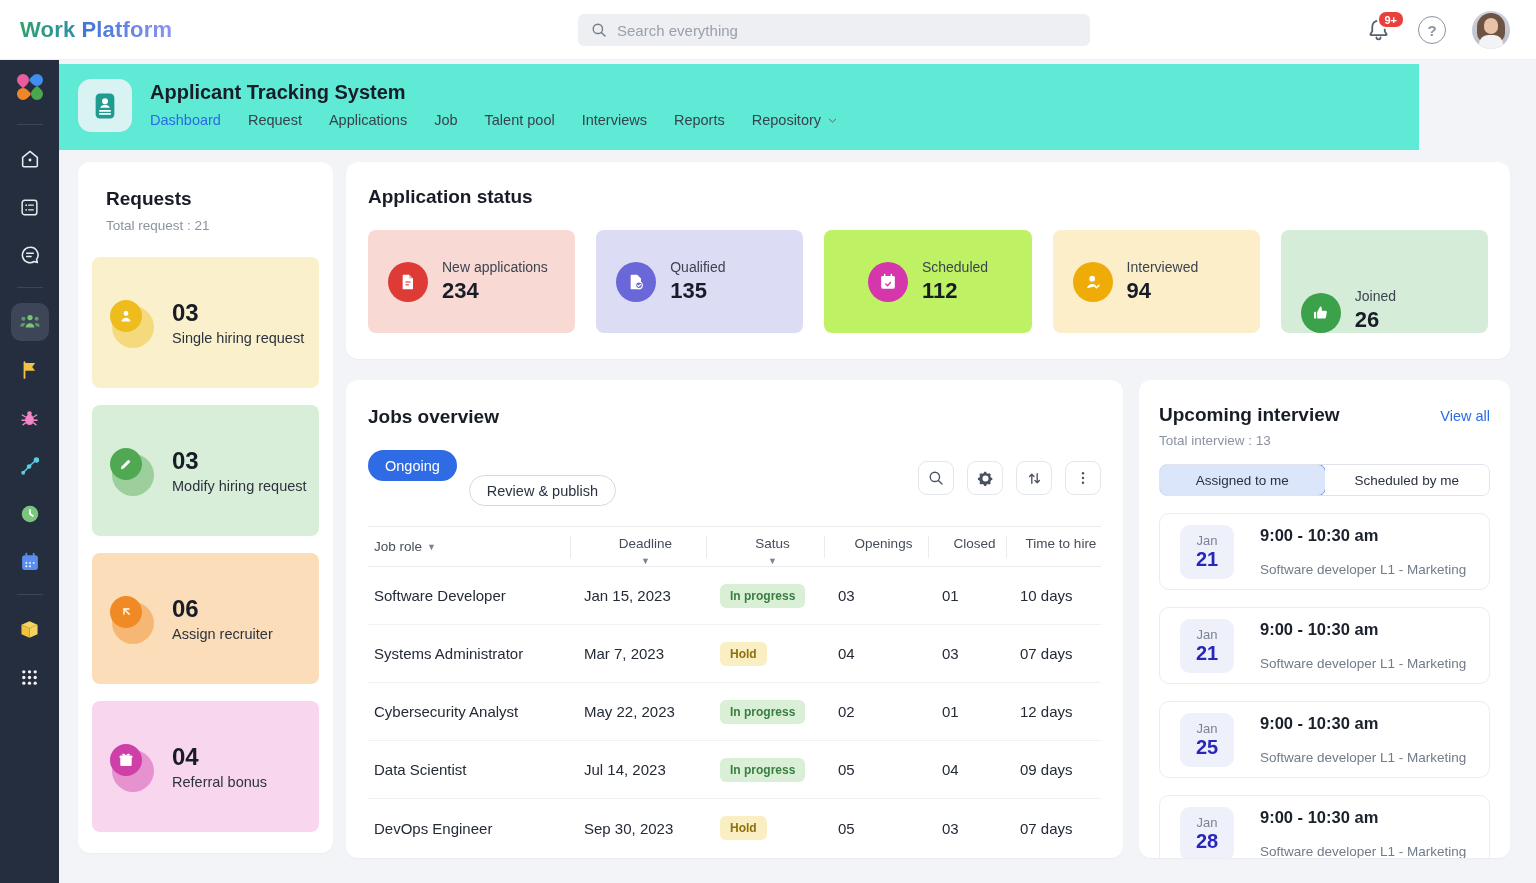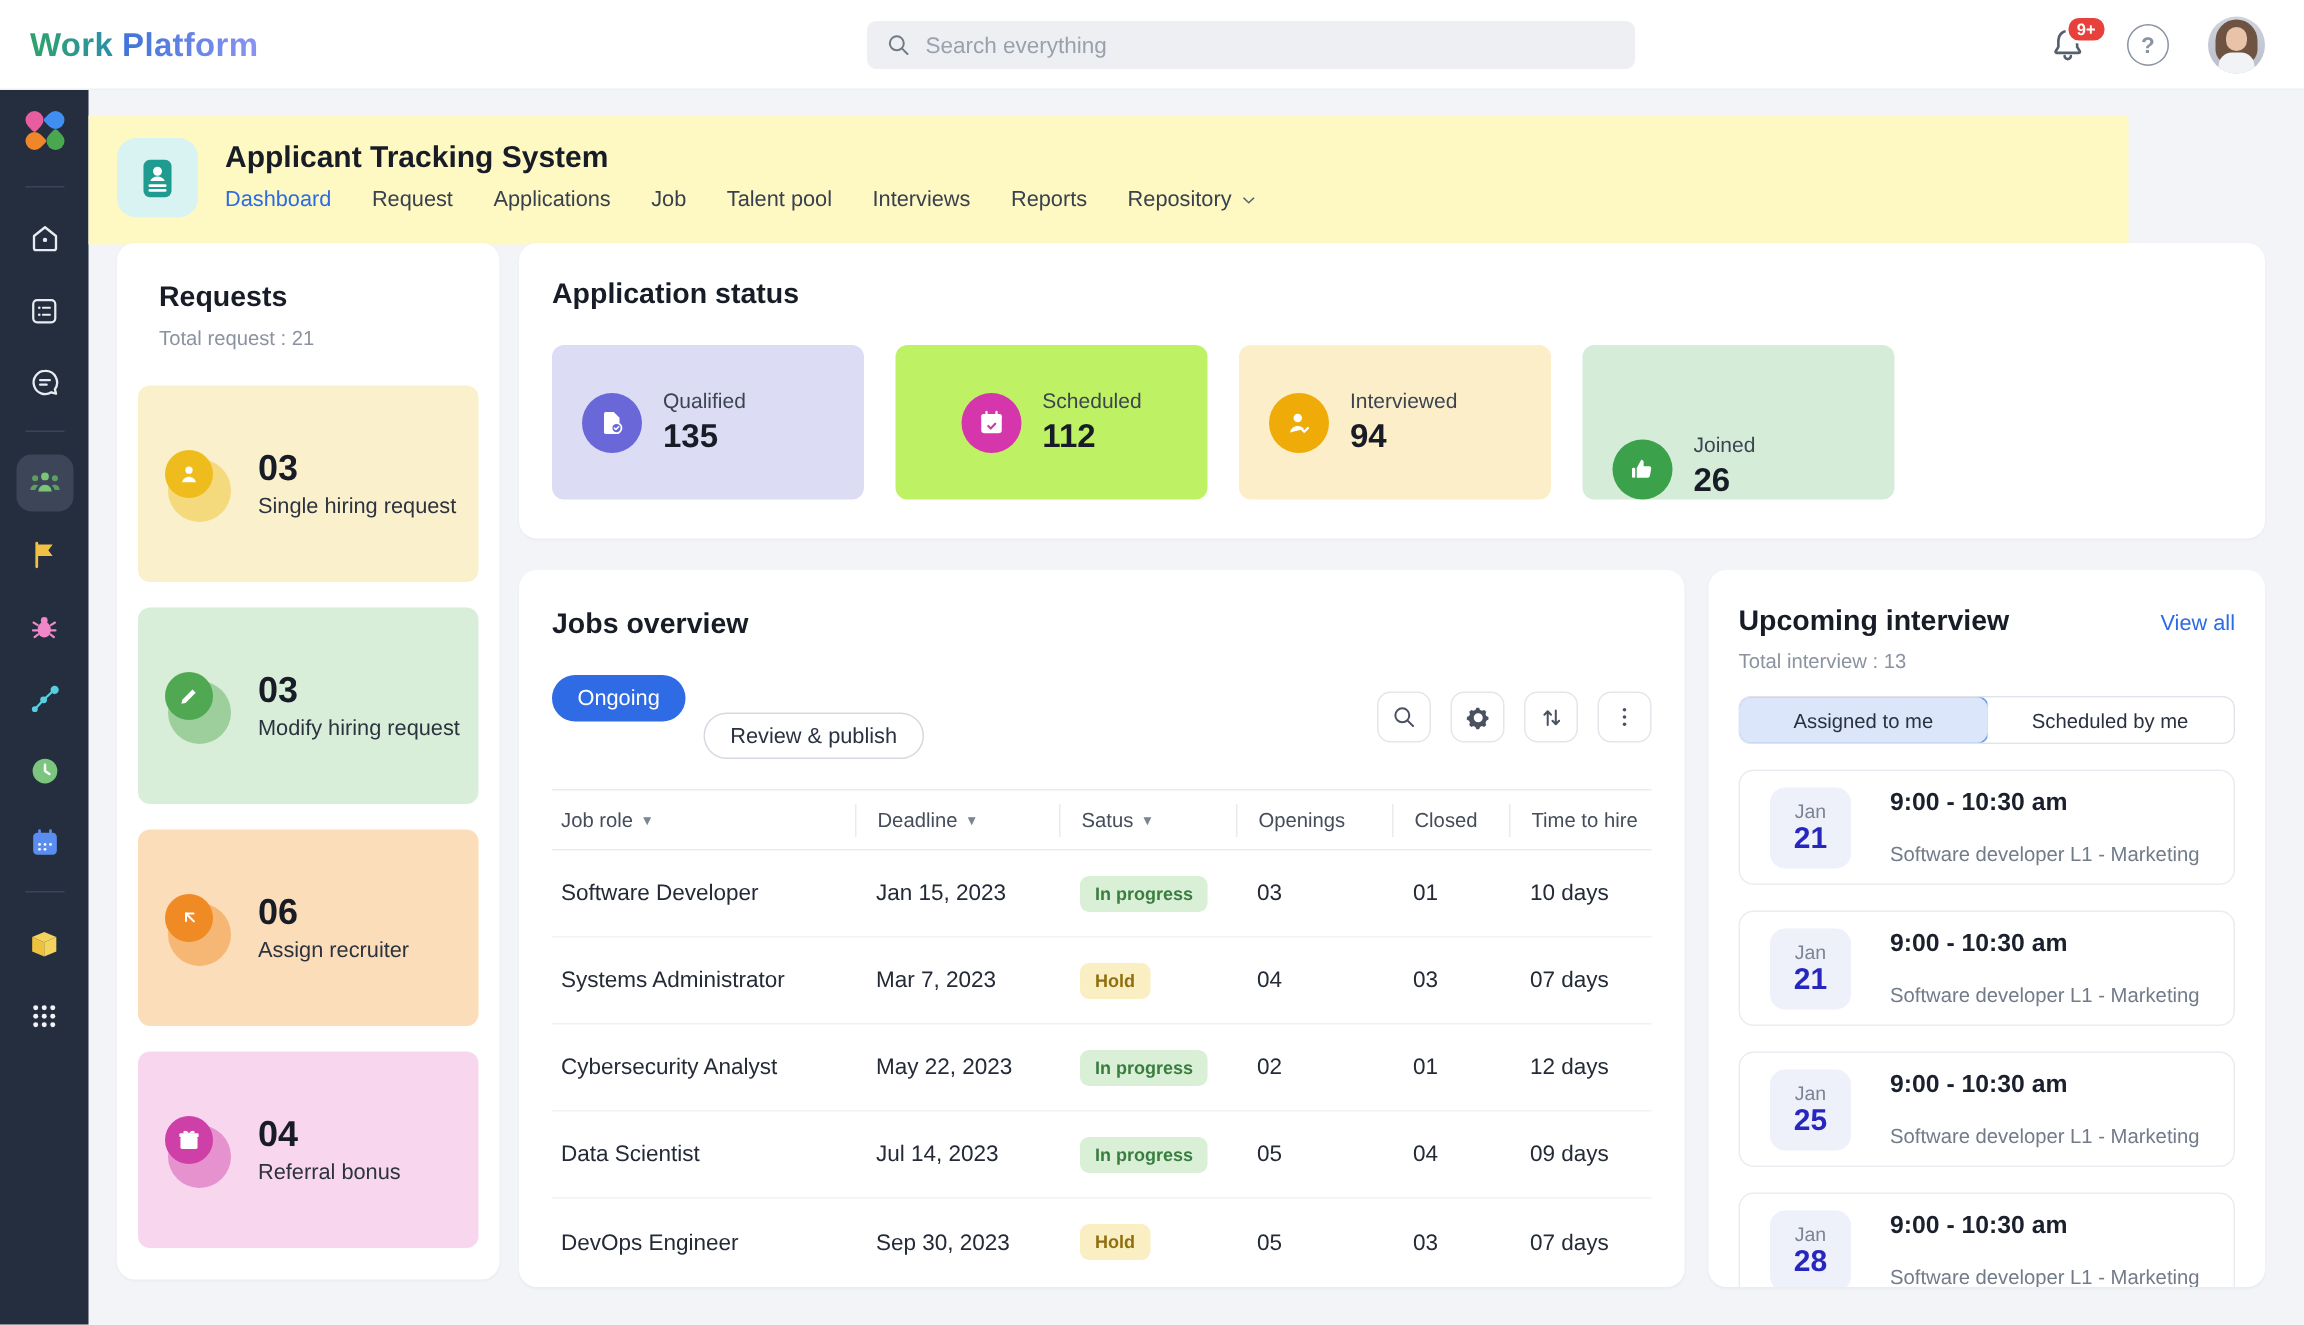--- a/index.html
+++ b/index.html
@@ -32,21 +32,21 @@
     display:flex; flex-direction:column; align-items:center; padding-top:14px; }
   .side-logo { width:26px; height:26px; position:relative; margin-bottom:16px; }
   .petal { position:absolute; width:12px; height:12px; border-radius:7px 7px 7px 2px; }
   .side-divider { width:26px; height:1px; background:#3c4558; margin:8px 0 10px; }
   .side-item { width:38px; height:38px; margin:5px 0; border-radius:10px; display:flex; align-items:center;
     justify-content:center; cursor:pointer; color:#e8ecf2; }
   .side-item.active { background:#3d4659; }
   .side-item svg { display:block; }
 
   
-  .app-header { position:absolute; left:59px; top:77px; width:1360px; height:86px; background:#fef9c3; }
+  .app-header { position:absolute; left:59px; top:64px; width:1360px; height:86px; background:#5eead4; }
   .app-icon { position:absolute; left:19px; top:15px; width:54px; height:53px; border-radius:13px;
     background:#d8f3f1; display:flex; align-items:center; justify-content:center; }
   .app-title { position:absolute; left:91px; top:17px; font-size:20px; font-weight:700; color:#171c26; }
   .app-tabs { position:absolute; left:91px; top:48px; display:flex; gap:27px; font-size:14.5px; color:#39414e; }
   .app-tab { cursor:pointer; display:flex; align-items:center; gap:5px; }
   .app-tab.active { color:#2b6be4; font-weight:500; }
 
   
   .panel { position:absolute; background:#fff; border-radius:12px; box-shadow:0 1px 2px rgba(25,35,60,.04); }
   .panel-title { font-size:19px; font-weight:700; color:#171c26; }
@@ -82,21 +82,21 @@
   .pill.primary { background:#2e6be5; color:#fff; font-weight:500; }
   .pill.ghost { border:1px solid #d5d9df; color:#2a3140; margin-left:12px;margin-top:25px; }
   .tool-btns { margin-left:auto; display:flex; gap:13px; }
   .tool-btn { width:36px; height:34px; border:1px solid #e3e6ea; border-radius:9px; background:#fff;
     display:flex; align-items:center; justify-content:center; color:#4a5260; cursor:pointer; font-size:16px; }
   .jobs-table { margin-top:20px; }
   .jt-head { display:grid; grid-template-columns:202px 136px 118px 104px 78px 1fr; align-items:center;
     height:41px; border-top:1px solid #e9ebef; border-bottom:1px solid #e9ebef;
     font-size:13.5px; color:#454d5a; }
   .jt-head > div { padding-left:6px; display:flex; align-items:center; gap:5px; }
-  .jt-head > div + div { border-left:1px solid #e9ebef; padding-left:14px; height:22px; }
+  .jt-head > div + div { border-left:1px solid #e9ebef; padding-left:14px; height:22px;flex-direction:column; }
   .caret { font-size:9px; color:#7c8492; }
   .jt-row { display:grid; grid-template-columns:202px 136px 118px 104px 78px 1fr; align-items:center;
     height:58px; border-bottom:1px solid #f0f2f5; font-size:15px; color:#242b37; }
   .jt-row > div { padding-left:6px; }
   .jt-row > div + div { padding-left:14px; }
   .jt-row:last-child { border-bottom:none; }
   .status-pill { display:inline-block; font-size:12px; font-weight:700; border-radius:6px; padding:5px 10px; }
 
   
   #upcoming { left:1139px; top:380px; width:371px; height:478px; padding:24px 20px 0 20px; overflow:hidden; }
@@ -400,20 +400,36 @@
           <div class="req-count">04</div>
           <div class="req-label">Referral bonus</div>
         </div>
       </div>
     </div>
 </div>
 
 <div class="panel" id="appstatus">
   <div class="panel-title">Application status</div>
   <div class="status-row" id="statusCards">
+      <div class="status-card" style="background: rgb(248, 217, 212);">
+        <div class="status-ico" style="background: rgb(222, 59, 55); color: rgb(222, 59, 55);">
+          <span style="display: flex;">
+            <svg width="20" height="20" viewBox="0 0 24 24" fill="none" xmlns="http://www.w3.org/2000/svg">
+              <path d="M7 3.2h6.4l4.6 4.6v11.6a1.4 1.4 0 0 1-1.4 1.4H7a1.4 1.4 0 0 1-1.4-1.4V4.6A1.4 1.4 0 0 1 7 3.2Z" fill="#fff"></path>
+              <path d="M13.4 3.2v4.6H18Z" fill="currentColor" opacity=".45"></path>
+              <line x1="9" y1="12" x2="15" y2="12" stroke="currentColor" stroke-width="1.4"></line>
+              <line x1="9" y1="15.4" x2="13" y2="15.4" stroke="currentColor" stroke-width="1.4"></line>
+            </svg>
+          </span>
+        </div>
+        <div>
+          <div class="status-label">New applications</div>
+          <div class="status-value">234</div>
+        </div>
+      </div>
       <div class="status-card" style="background: rgb(220, 220, 245);">
         <div class="status-ico" style="background: rgb(106, 103, 217); color: rgb(106, 103, 217);">
           <span style="display: flex;">
             <svg width="20" height="20" viewBox="0 0 24 24" fill="none" xmlns="http://www.w3.org/2000/svg">
               <path d="M7 3.2h6.4l4.6 4.6v11.6a1.4 1.4 0 0 1-1.4 1.4H7a1.4 1.4 0 0 1-1.4-1.4V4.6A1.4 1.4 0 0 1 7 3.2Z" fill="#fff"></path>
               <circle cx="15.6" cy="16" r="4" fill="currentColor" stroke="#fff" stroke-width="1.4"></circle>
               <path d="m13.9 16 1.2 1.2 2.2-2.2" stroke="#fff" stroke-width="1.3" stroke-linecap="round" stroke-linejoin="round"></path>
             </svg>
           </span>
         </div>

